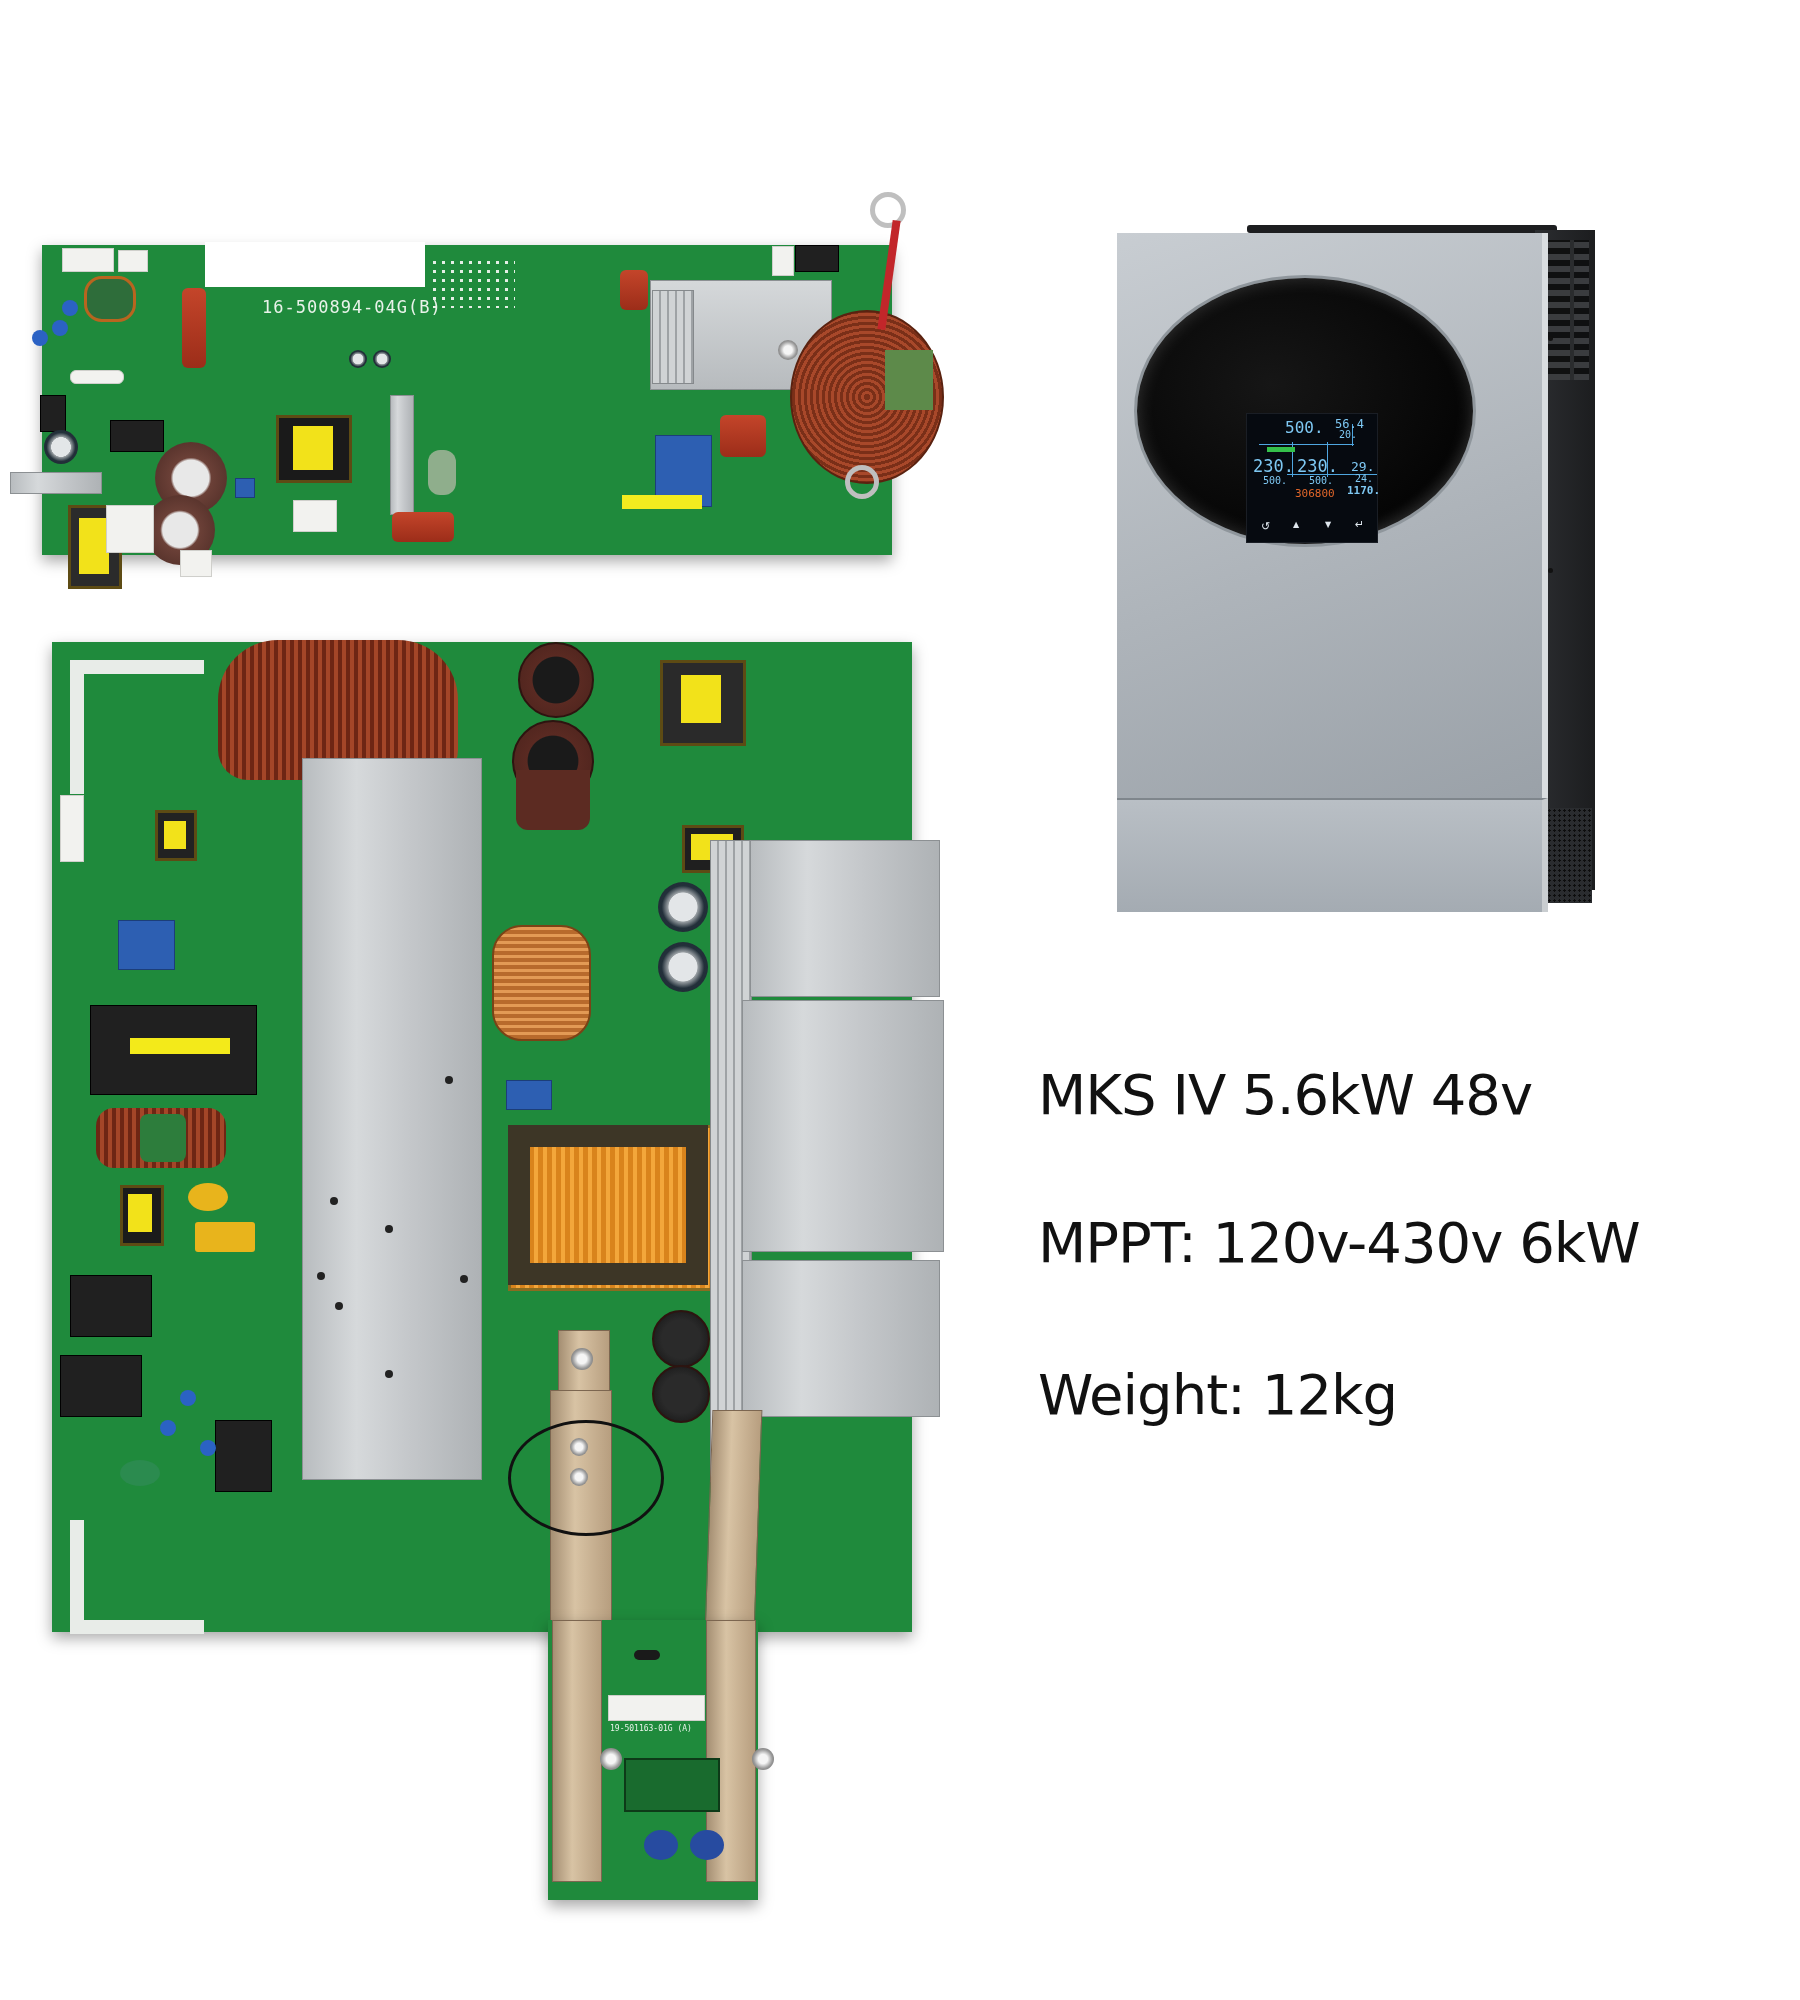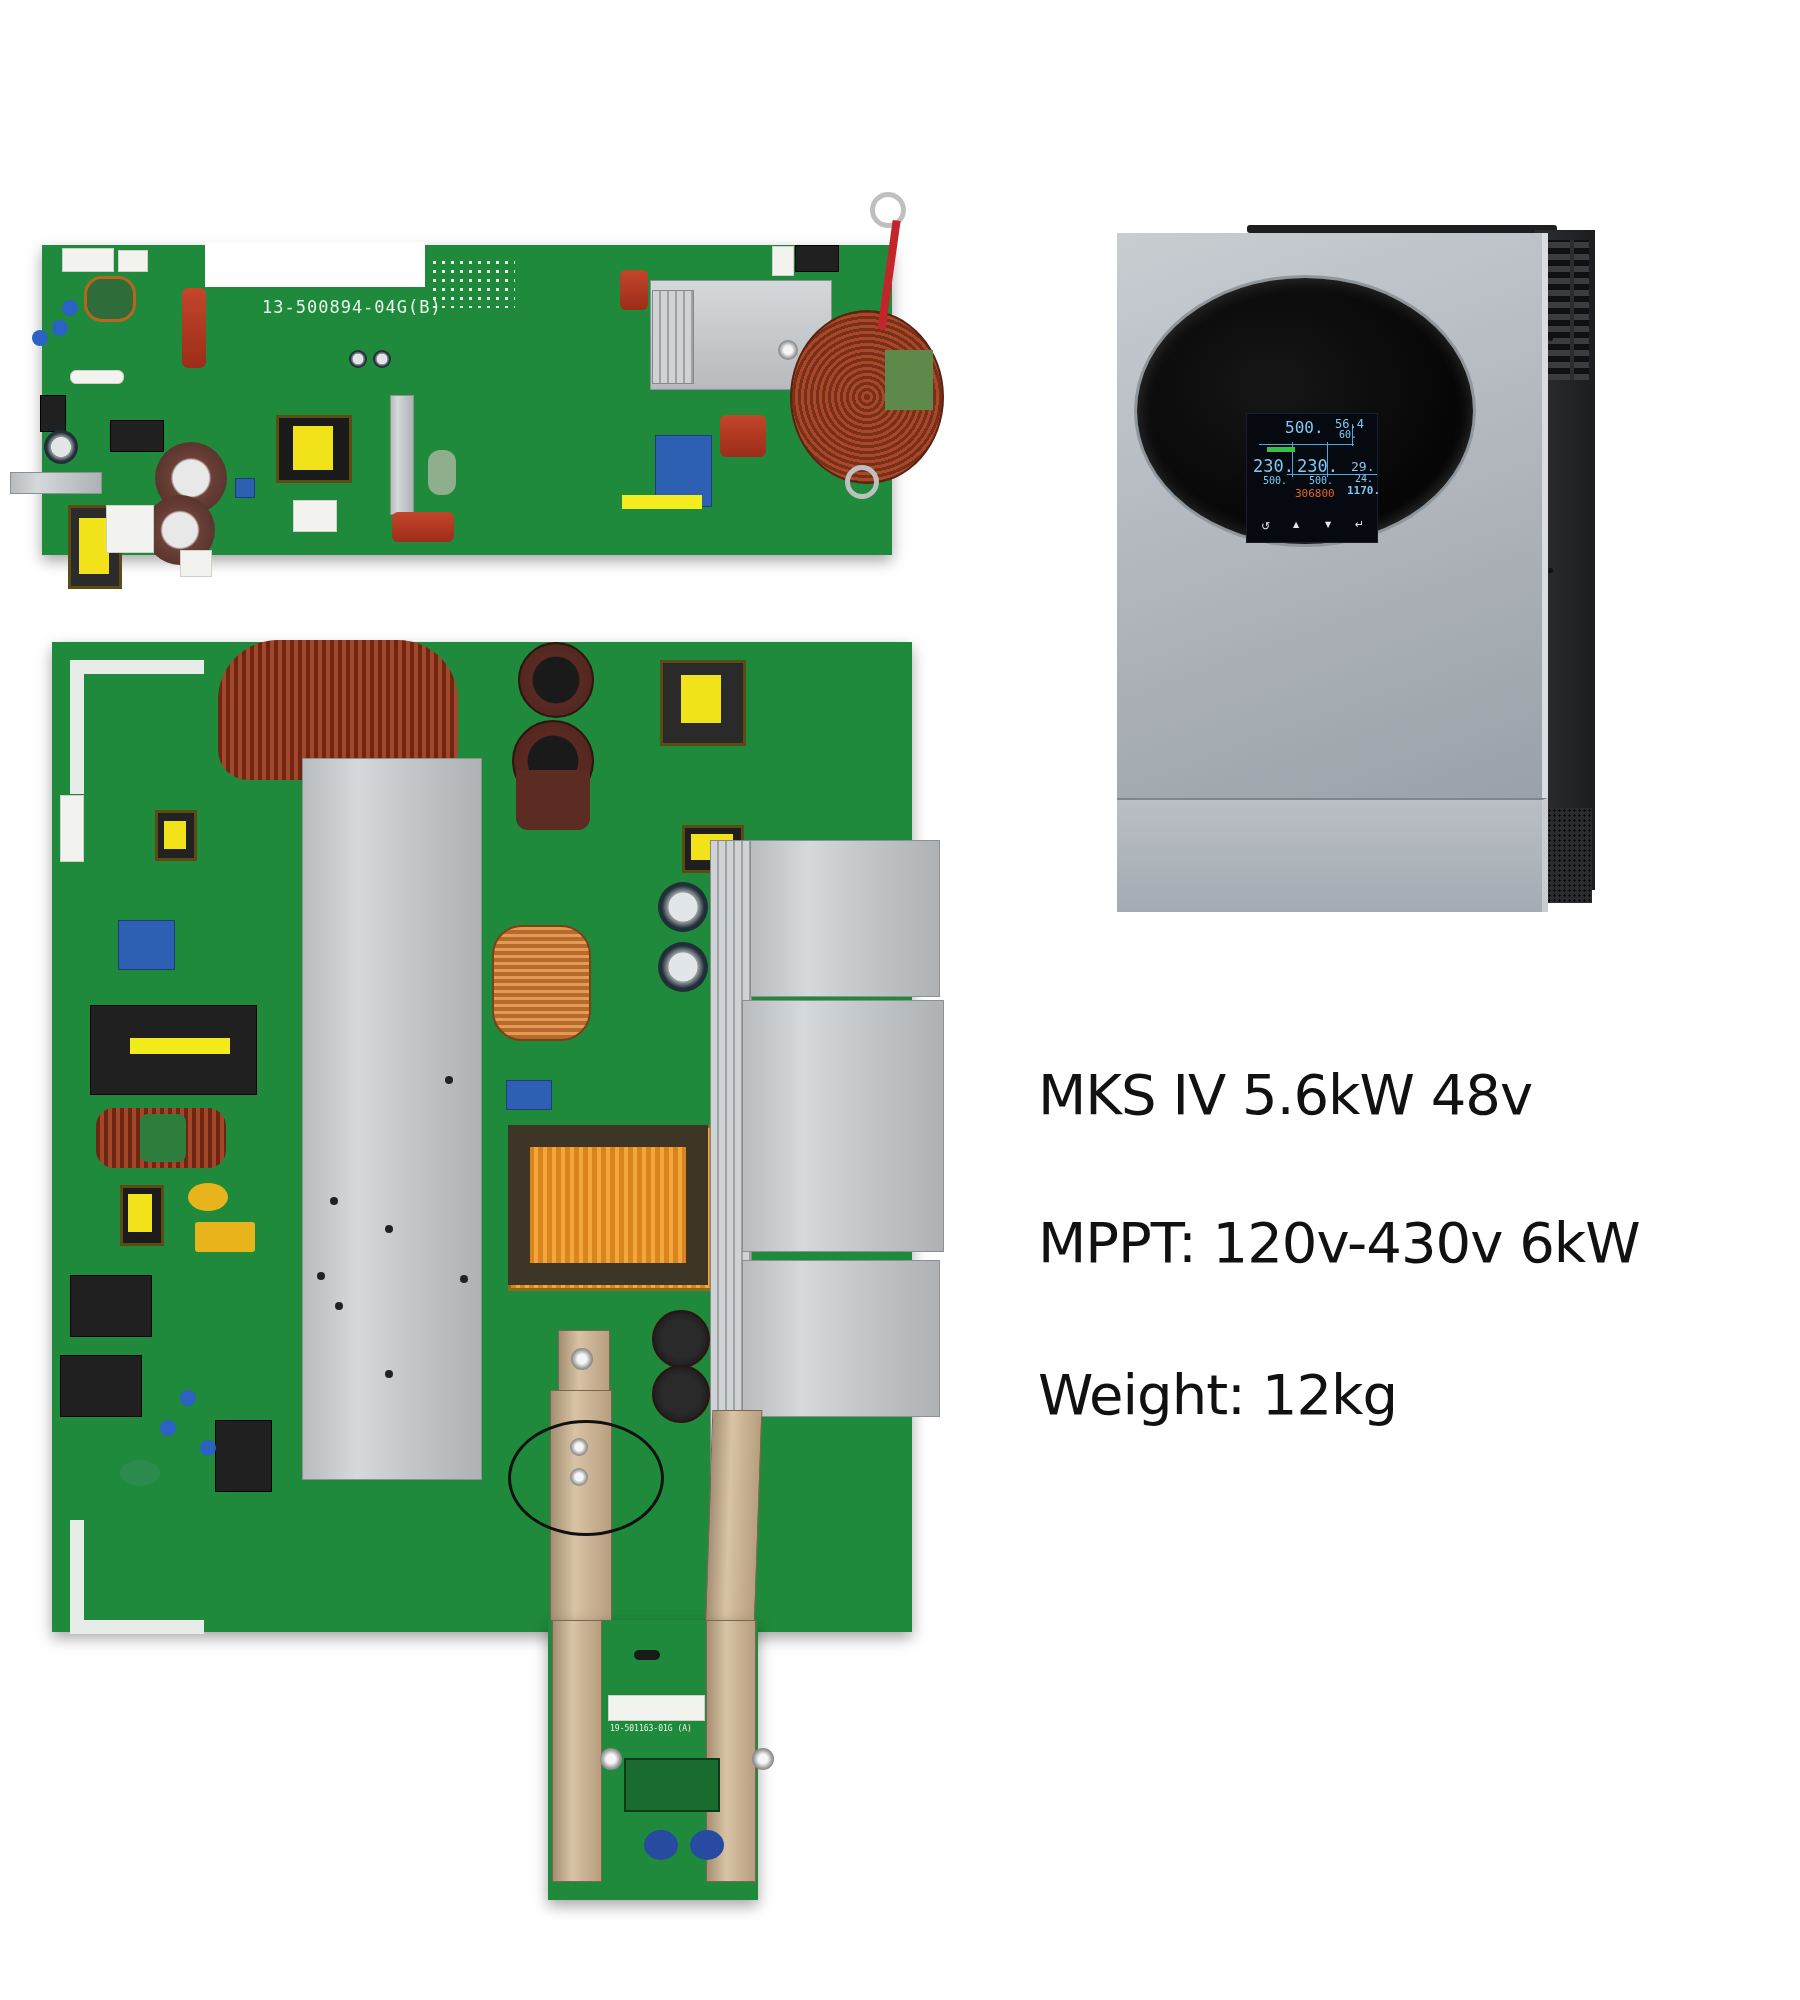--- a/index.html
+++ b/index.html
@@ -48,21 +48,21 @@
 <body>
 
 <div class="abs" style="left:0;top:180px;width:960px;height:390px;">
 
   <div class="abs pcb" style="left:42px;top:65px;width:850px;height:310px;"></div>
   <div class="abs" style="left:205px;top:62px;width:220px;height:45px;background:#fff;"></div>
   <div class="abs" style="left:535px;top:62px;width:235px;height:0;"></div>
 
   <div class="abs" style="left:430px;top:78px;width:85px;height:50px;background-image:radial-gradient(#e5efe6 1.5px,transparent 2px);background-size:9px 9px;"></div>
 
-  <div class="abs silk" style="left:262px;top:117px;font-size:17px;letter-spacing:1px;">13-500894-04G(B)</div>
+  <div class="abs silk" style="left:262px;top:117px;font-size:17px;letter-spacing:1px;">16-500894-04G(B)</div>
 
   <div class="abs white-part" style="left:62px;top:68px;width:50px;height:22px;"></div>
   <div class="abs white-part" style="left:118px;top:70px;width:28px;height:20px;"></div>
   <div class="abs coil-flat" style="left:84px;top:96px;width:46px;height:40px;background:#2e6d3a;border:3px solid #b8651f;"></div>
   <div class="abs small-blue" style="left:32px;top:150px;width:16px;height:16px;"></div>
   <div class="abs small-blue" style="left:52px;top:140px;width:16px;height:16px;"></div>
   <div class="abs small-blue" style="left:62px;top:120px;width:16px;height:16px;"></div>
   <div class="abs white-part" style="left:70px;top:190px;width:52px;height:12px;border-radius:6px;"></div>
   <div class="abs red-cap" style="left:182px;top:108px;width:24px;height:80px;"></div>
   <div class="abs relay" style="left:40px;top:215px;width:24px;height:35px;"></div>
@@ -207,21 +207,21 @@
   <div class="abs lcd" style="left:129px;top:195px;width:130px;height:128px;">
     <div class="lcd-line" style="left:12px;top:30px;width:95px;height:1px;"></div>
     <div class="lcd-line" style="left:105px;top:10px;width:1px;height:22px;"></div>
     <div class="lcd-line" style="left:40px;top:60px;width:90px;height:1px;"></div>
     <div class="lcd-line" style="left:45px;top:28px;width:1px;height:35px;"></div>
     <div class="lcd-line" style="left:80px;top:28px;width:1px;height:35px;"></div>
     <div class="abs" style="left:20px;top:33px;width:28px;height:5px;background:#35c04a;"></div>
 
     <span class="lcd-txt" style="left:38px;top:6px;font-size:16px;">500.</span>
     <span class="lcd-txt" style="left:88px;top:4px;font-size:12px;">56.4</span>
-    <span class="lcd-txt" style="left:92px;top:16px;font-size:10px;">60.</span>
+    <span class="lcd-txt" style="left:92px;top:16px;font-size:10px;">20.</span>
     <span class="lcd-txt" style="left:6px;top:44px;font-size:17px;">230.</span>
     <span class="lcd-txt" style="left:16px;top:62px;font-size:10px;">500.</span>
     <span class="lcd-txt" style="left:50px;top:44px;font-size:17px;">230.</span>
     <span class="lcd-txt" style="left:62px;top:62px;font-size:10px;">500.</span>
     <span class="lcd-txt" style="left:104px;top:46px;font-size:13px;">29.</span>
     <span class="lcd-txt" style="left:108px;top:60px;font-size:10px;">24.</span>
     <span class="lcd-txt" style="left:100px;top:71px;font-size:11px;font-weight:bold;">1170.</span>
     <span class="lcd-txt" style="left:48px;top:74px;font-size:11px;color:#e0662a;">306800</span>
 
     <span class="lcd-btn" style="left:14px;top:106px;">↺</span>

